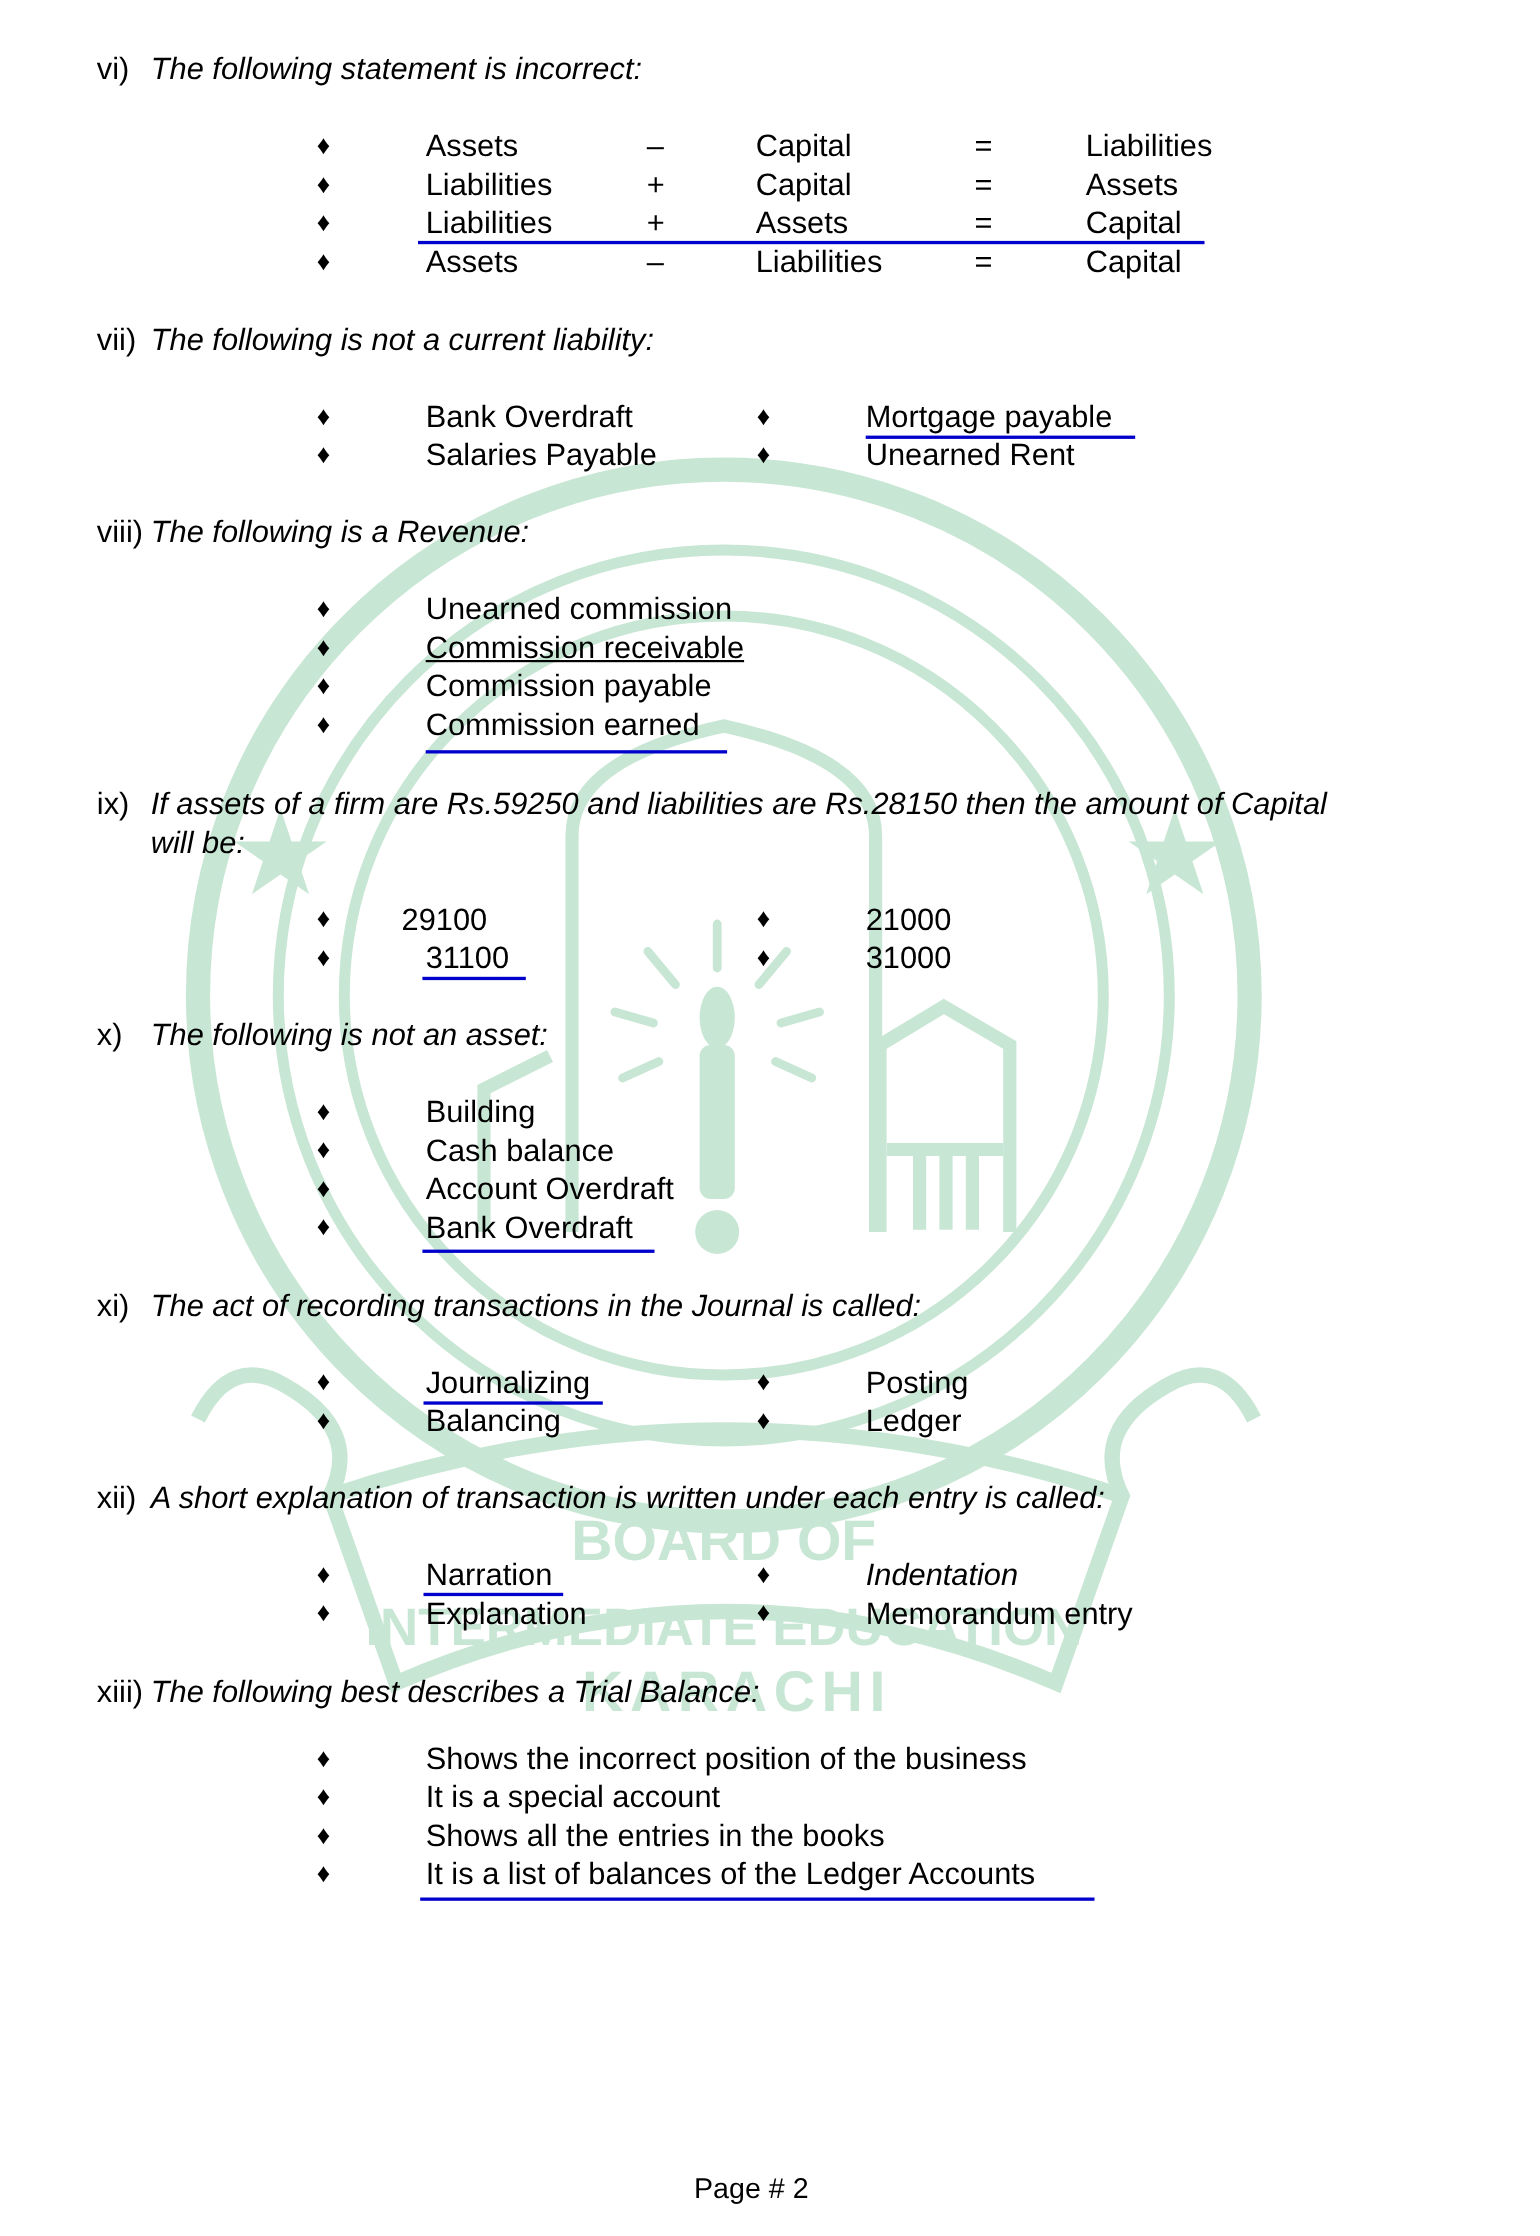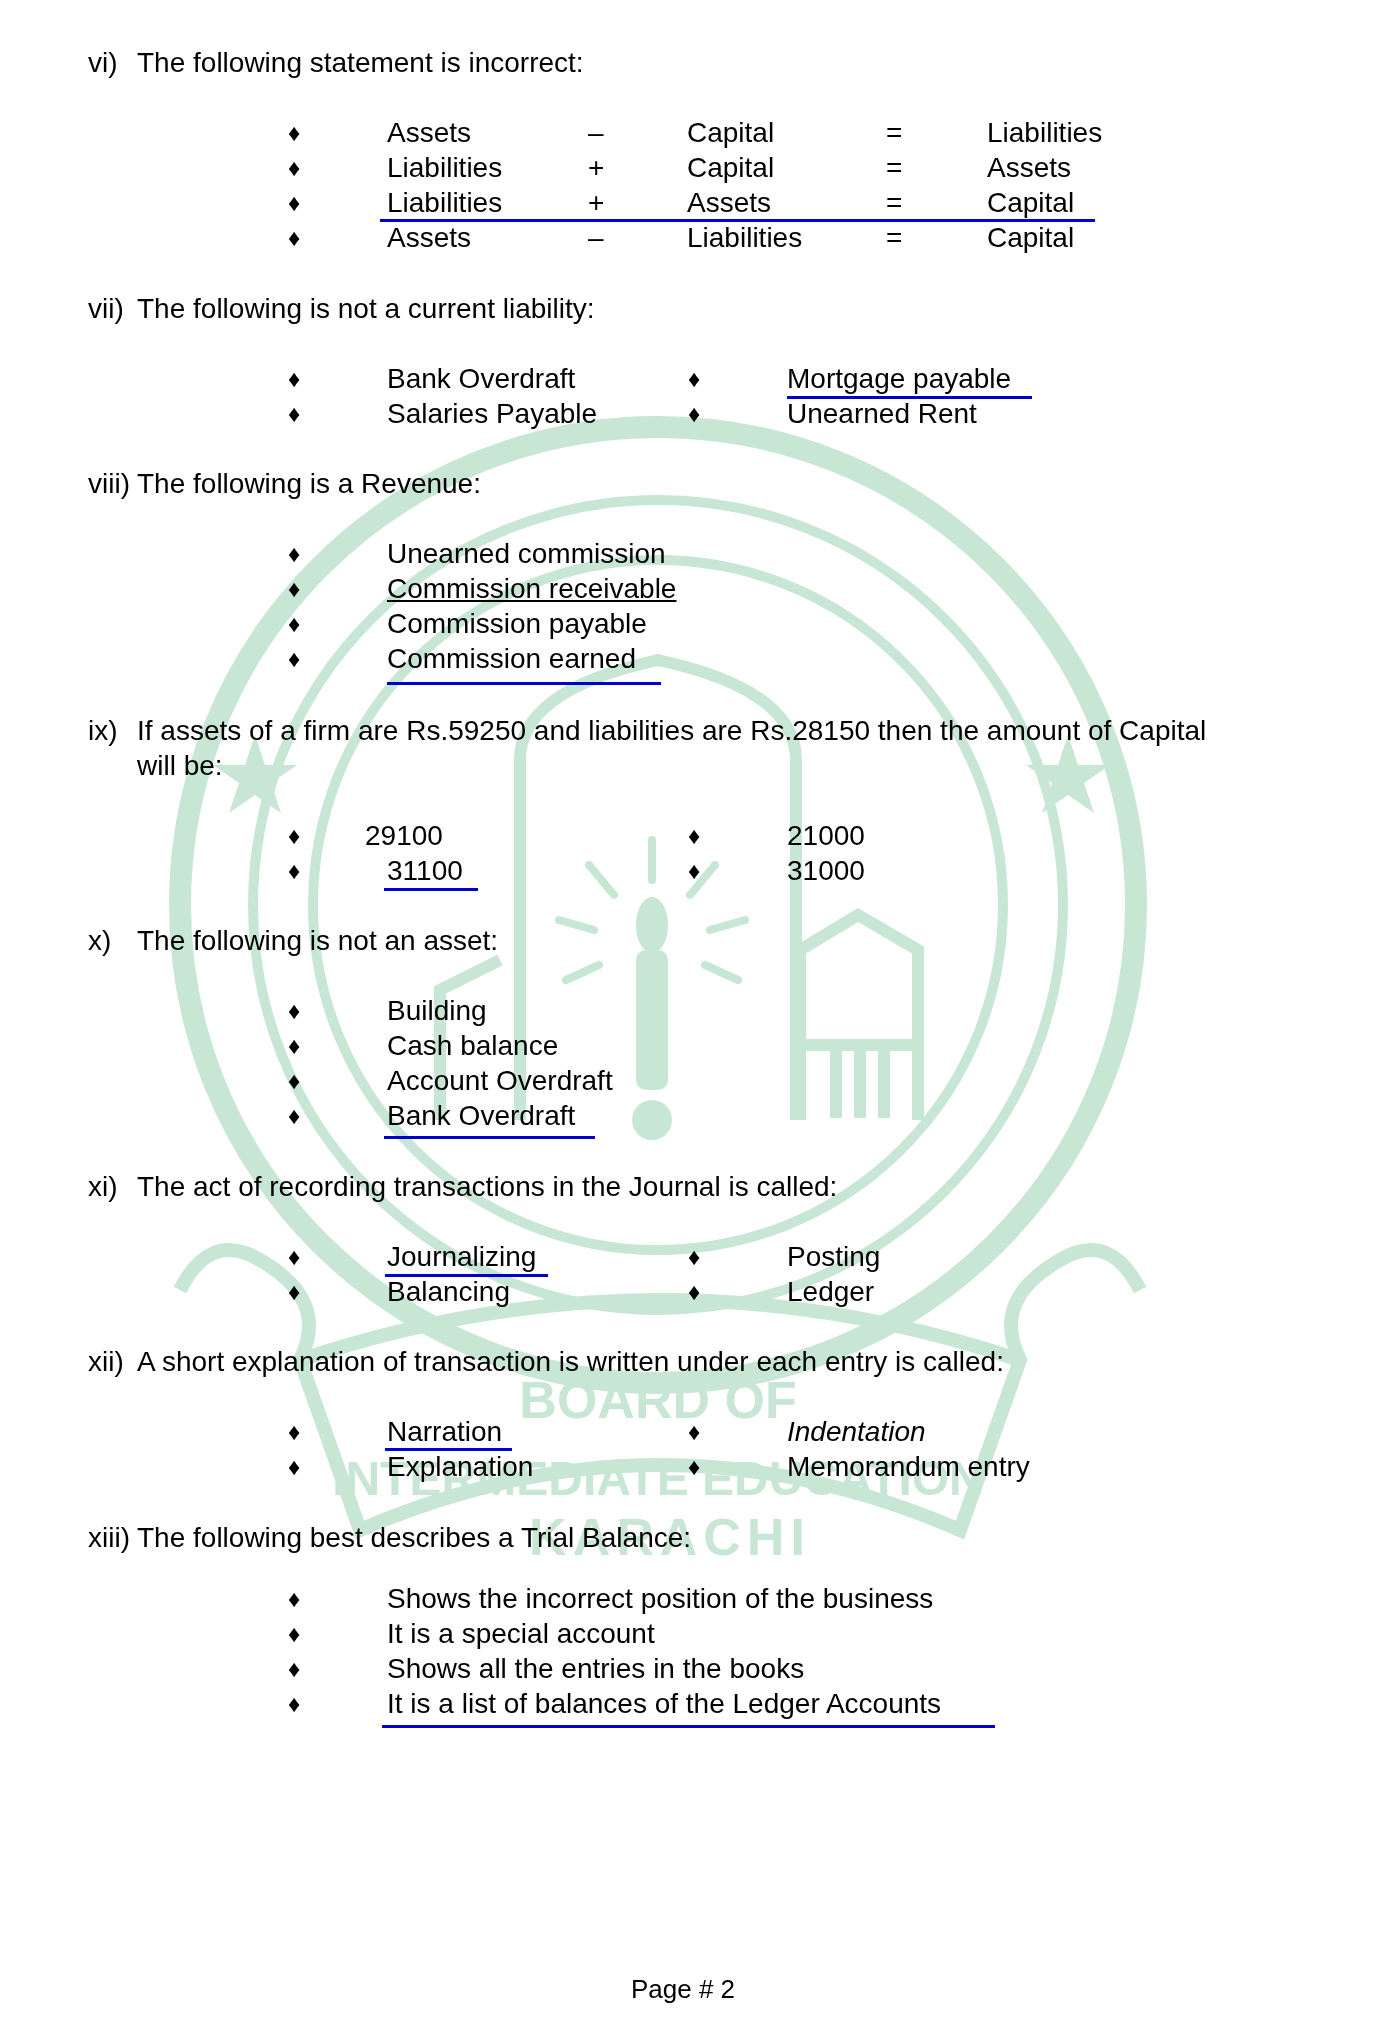--- a/index.html
+++ b/index.html
@@ -1,21 +1,21 @@
 <!DOCTYPE html>
 <html><head>
 <meta charset="utf-8">
 <style>
   html, body { margin: 0; padding: 0; background: #ffffff; }
   body { width: 1400px; height: 2033px; position: relative; overflow: hidden;
          font-family: "Liberation Sans", sans-serif; color: #000; }
   .watermark { position: absolute; left: 0; top: 0; width: 1400px; height: 2033px; z-index: 0; }
   .q { position: absolute; font-size: 28px; line-height: 35px; z-index: 2; white-space: nowrap; }
   .qnum { position: absolute; left: 88px; }
-  .qtext { position: absolute; left: 137px; }
+  .qtext { position: absolute; left: 137px; font-style: italic; }
   .opt { position: absolute; font-size: 28px; line-height: 35px; z-index: 2; white-space: nowrap; }
   .bullet { position: absolute; font-size: 24px; line-height: 35px; }
   .ul { position: absolute; height: 3px; background: #0000cc; z-index: 3; }
   .footer { position: absolute; top: 1972px; left: 0; width: 1366px; text-align: center;
             font-size: 26px; line-height: 35px; z-index: 2; }
 </style>
 </head>
 <body>
 
 <svg class="watermark" viewBox="0 0 1400 2033">

